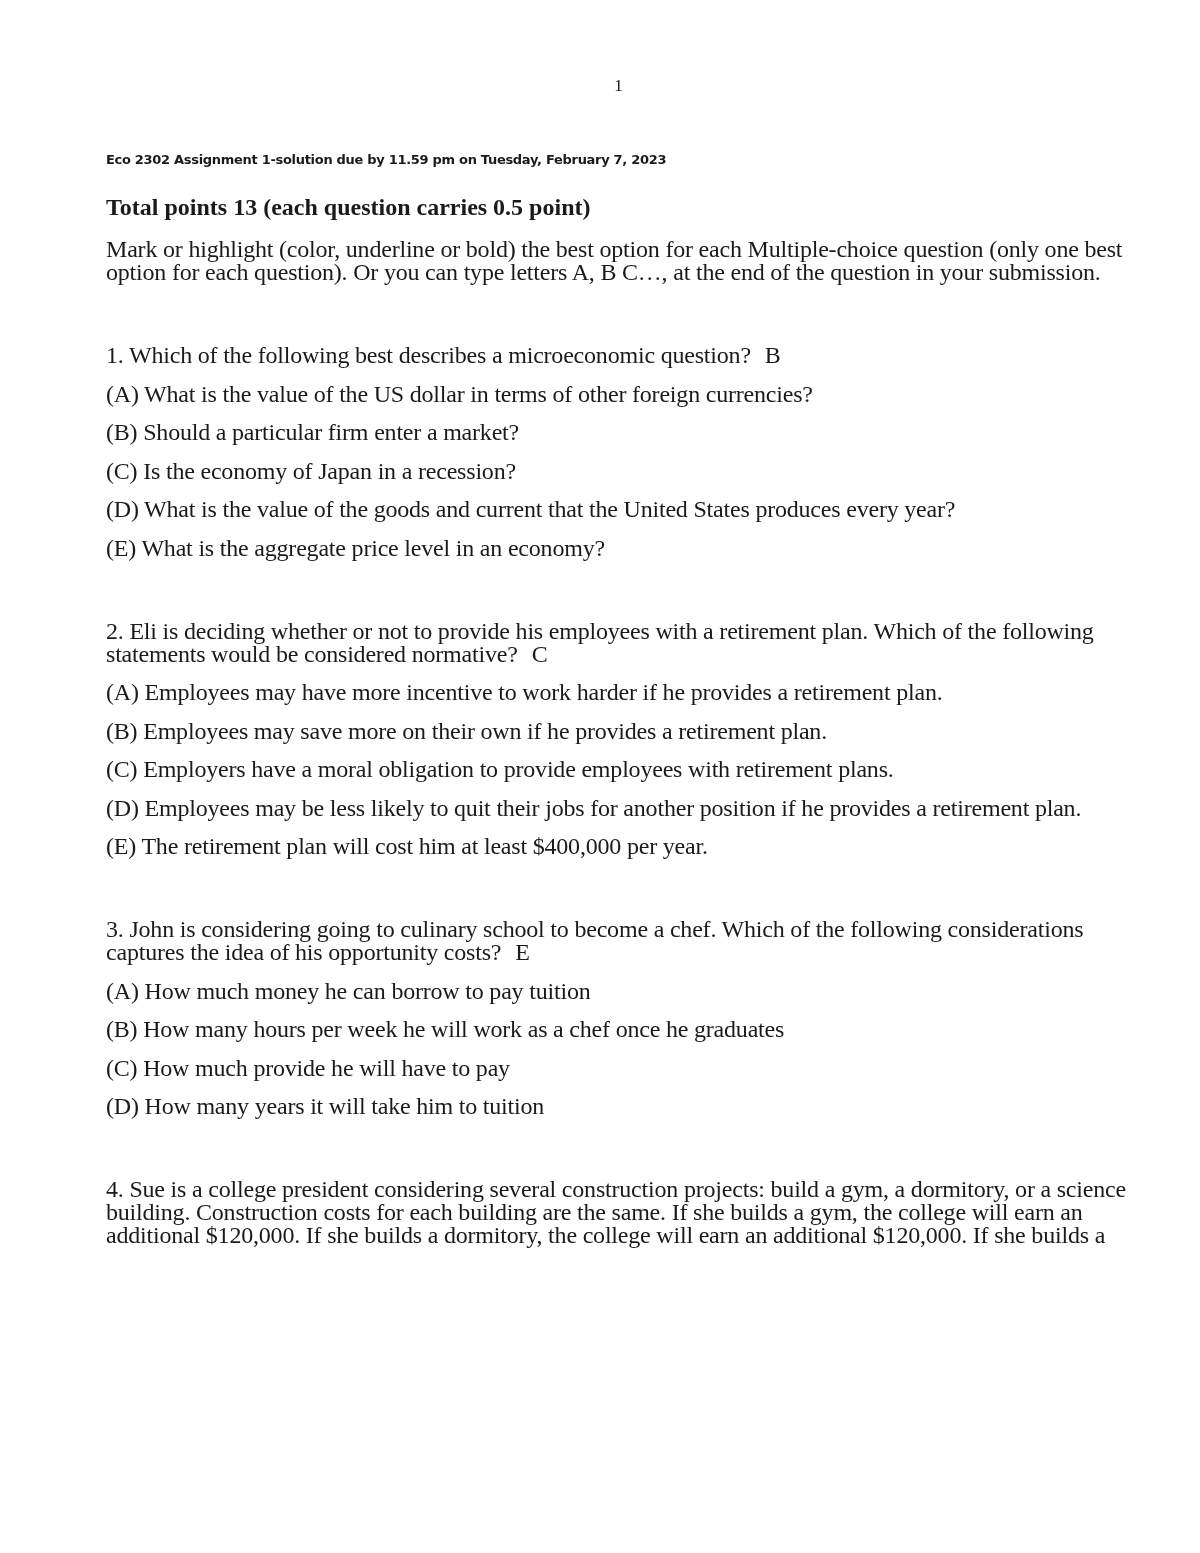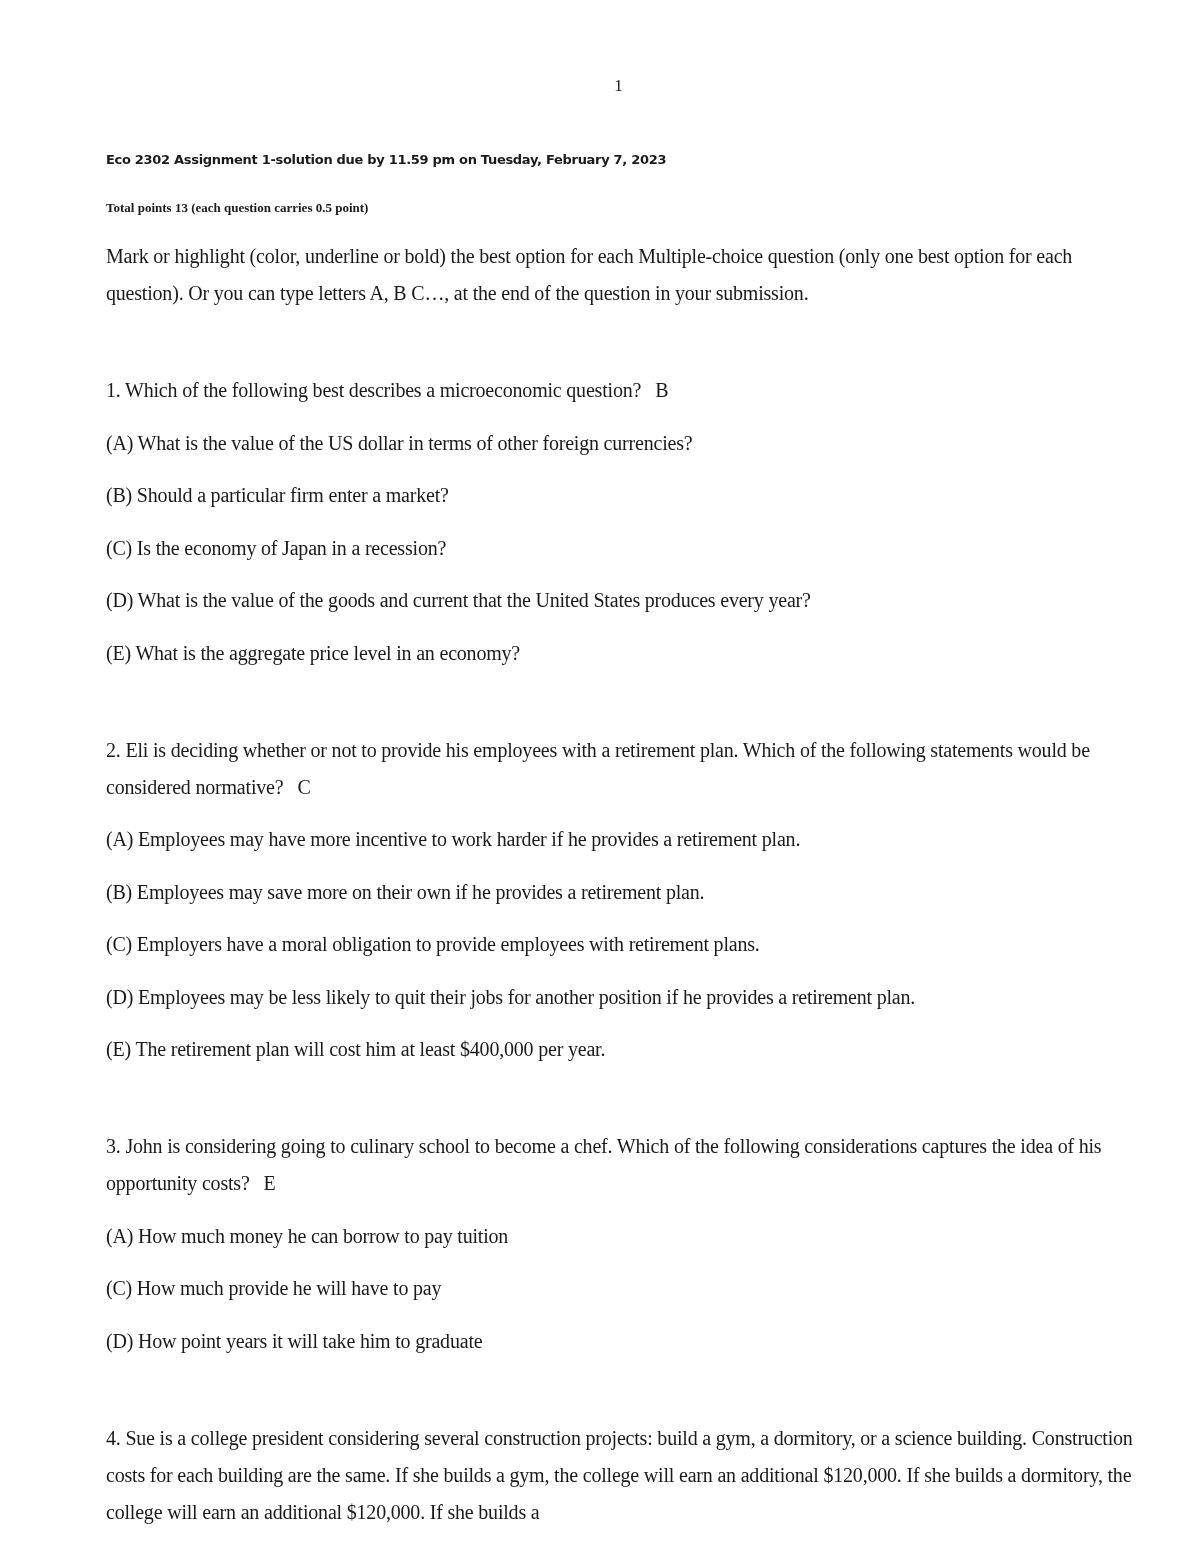--- a/index.html
+++ b/index.html
@@ -34,29 +34,29 @@
       font-weight: bold;
       font-size: 13px;
       letter-spacing: -0.3px;
       margin: 0;
       height: 40px;
       line-height: 40px;
     }
     .subtitle {
       font-family: "Liberation Serif", serif;
       font-weight: bold;
-      font-size: 13px;
+      font-size: 24px;
       margin: 0;
       height: 40px;
       line-height: 55px;
     }
     .p {
       font-family: "Liberation Serif", serif;
-      font-size: 20px;
-      line-height: 37px;
+      font-size: 24px;
+      line-height: 23px;
       margin: 0;
       letter-spacing: -0.2px;
     }
     .instructions {
       margin-top: 18px;
     }
     .question {
       margin-top: 0;
     }
     .q-stem {
@@ -93,20 +93,21 @@
     <p class="p option">(A) Employees may have more incentive to work harder if he provides a retirement plan.</p>
     <p class="p option">(B) Employees may save more on their own if he provides a retirement plan.</p>
     <p class="p option">(C) Employers have a moral obligation to provide employees with retirement plans.</p>
     <p class="p option">(D) Employees may be less likely to quit their jobs for another position if he provides a retirement plan.</p>
     <p class="p option">(E) The retirement plan will cost him at least $400,000 per year.</p>
   </div>
 
   <div class="question">
     <p class="p q-stem"><span>3. John is considering going to culinary school to become a chef. Which of the following considerations captures the idea of his opportunity costs?</span><span class="answer">E</span></p>
     <p class="p option">(A) How much money he can borrow to pay tuition</p>
+    <p class="p option">(B) How many hours per week he will work as a chef once he graduates</p>
     <p class="p option">(C) How much provide he will have to pay</p>
-    <p class="p option">(D) How point years it will take him to graduate</p>
+    <p class="p option">(D) How many years it will take him to tuition</p>
   </div>
 
   <div class="question">
     <p class="p q-stem"><span>4. Sue is a college president considering several construction projects: build a gym, a dormitory, or a science building. Construction costs for each building are the same. If she builds a gym, the college will earn an additional $120,000. If she builds a dormitory, the college will earn an additional $120,000. If she builds a</span></p>
   </div>
 </div>
 
 </body></html>

